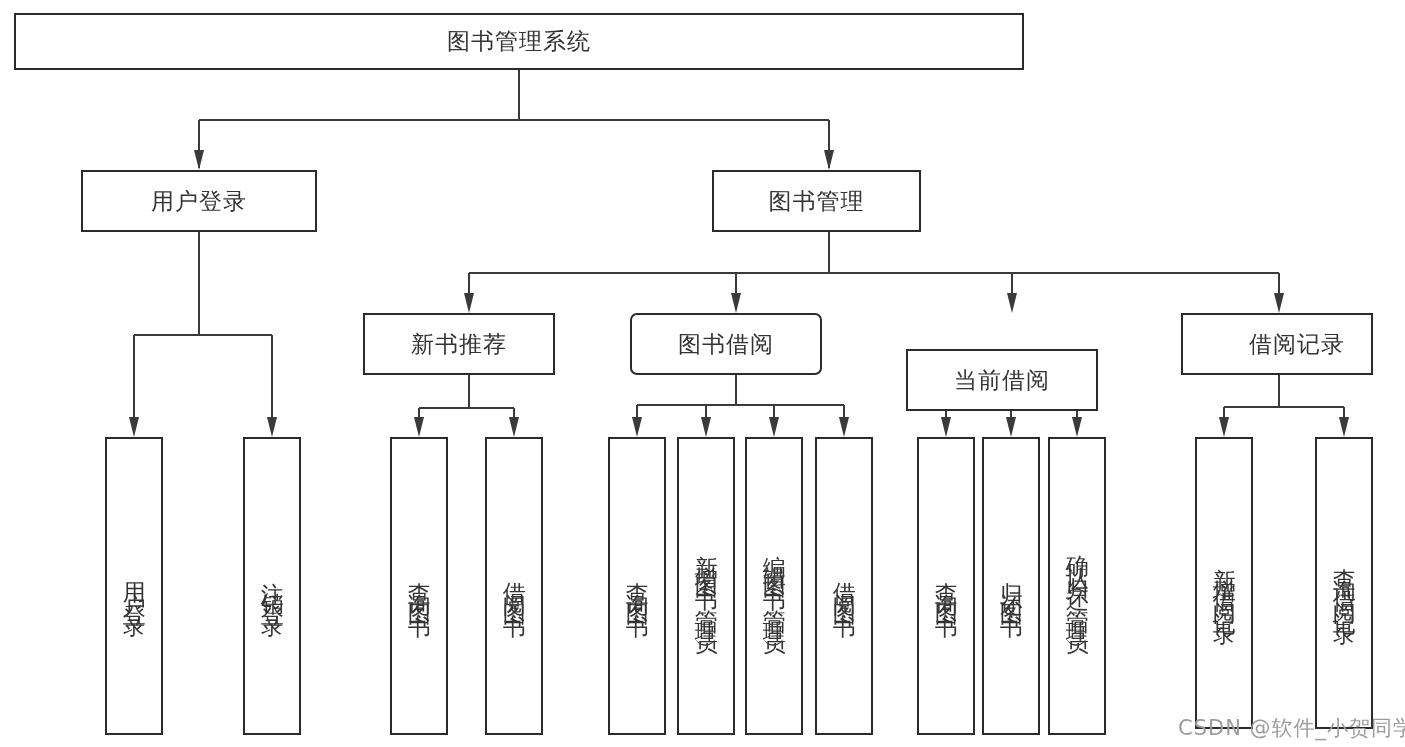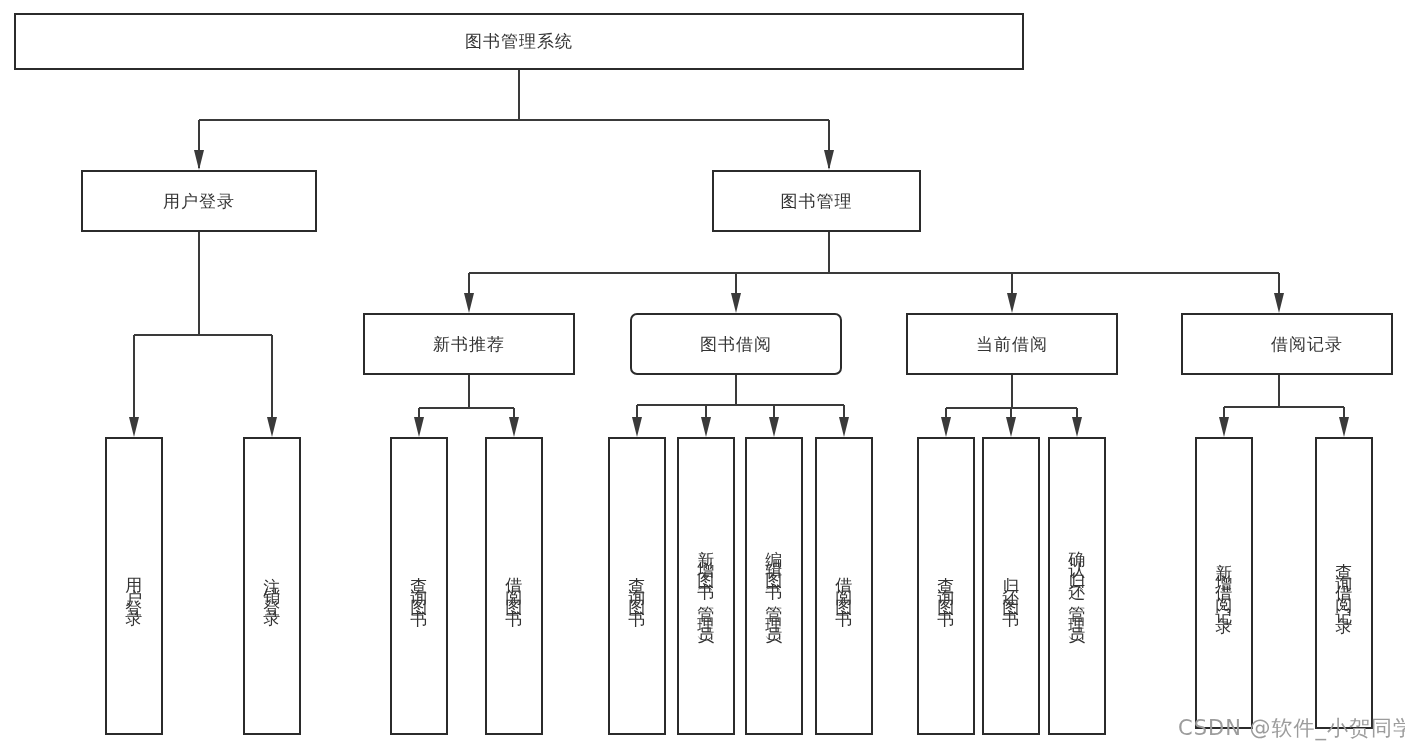--- a/index.html
+++ b/index.html
@@ -13,39 +13,39 @@
   }
   .wires{position:absolute;left:0;top:0;width:1405px;height:747px;}
   .wires path{fill:none;stroke:#3a3a3a;stroke-width:2;}
   .wires polygon{fill:#3a3a3a;stroke:none;}
   .box{
     position:absolute;
     box-sizing:border-box;
     border:2px solid #2b2b2b;
     background:#fff;
     display:flex;align-items:center;justify-content:center;
-    font-size:17px;
+    font-size:23px;
     letter-spacing:1px;
     white-space:nowrap;
   }
   .vtext{
     writing-mode:vertical-rl;
     text-orientation:mixed;
     letter-spacing:11px;
     line-height:1.2;
     white-space:nowrap;
   }
   
   .n-root{left:14px;top:13px;width:1010px;height:57px;}
   .n-user-login{left:81px;top:170px;width:236px;height:62px;}
   .n-book-mgmt{left:712px;top:170px;width:209px;height:62px;}
-  .n-l3{top:313px;width:212px;height:62px;}
+  .n-l3{top:313px;width:192px;height:62px;}
   .n-nbr{left:363px;}
   .n-bb{left:630px;border-radius:7px;}
-  .n-cb{left:906px;}
+  .n-cb{left:906px;margin-top:36px;}
   .n-br{left:1181px;padding-left:40px;}
   .leaf{top:437px;width:58px;height:298px;}
   .lf-a1{left:105px;} .lf-a2{left:243px;}
   .lf-b1{left:390px;} .lf-b2{left:485px;}
   .lf-c1{left:608px;} .lf-c2{left:677px;} .lf-c3{left:745px;} .lf-c4{left:815px;}
   .lf-d1{left:917px;} .lf-d2{left:982px;} .lf-d3{left:1048px;}
   .lf-e1{left:1195px;height:292px;} .lf-e2{left:1315px;height:292px;}
   .watermark{
     position:absolute;left:1178px;top:714px;
     font-size:21px;color:#9c9c9c;letter-spacing:1px;white-space:nowrap;

